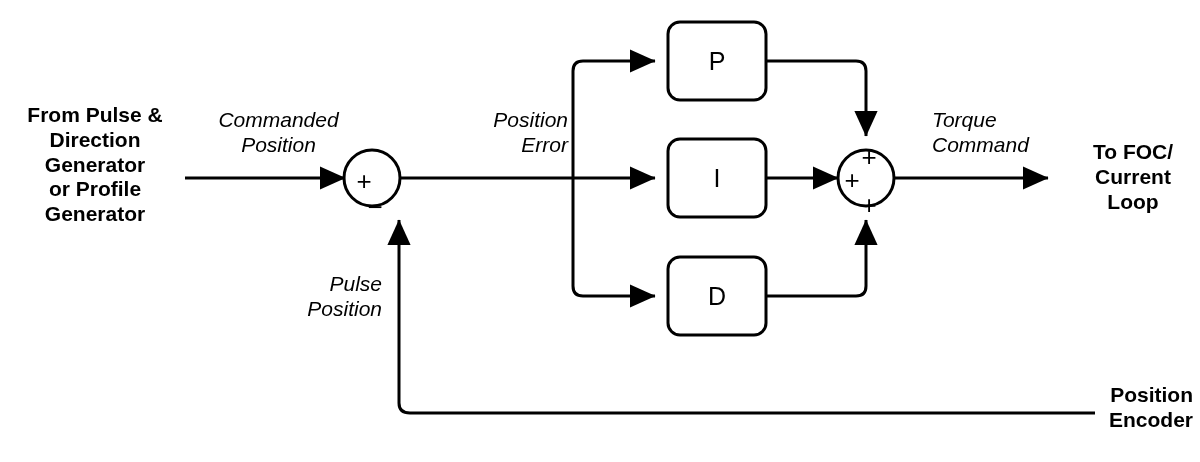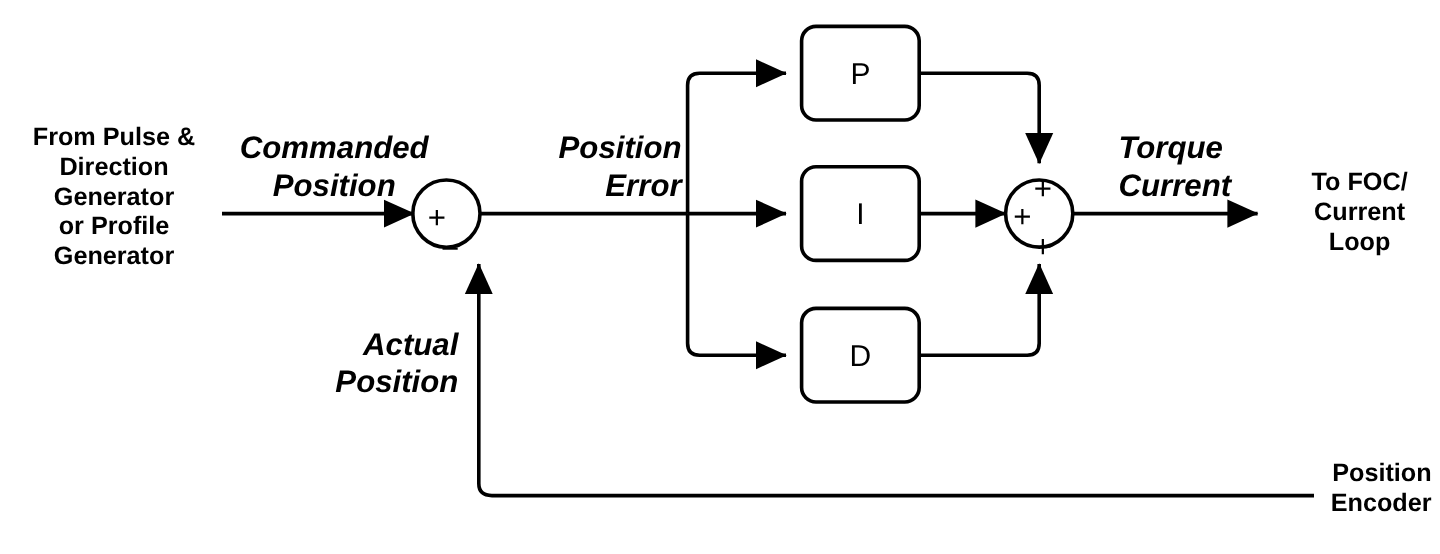--- a/index.html
+++ b/index.html
@@ -27,22 +27,21 @@
     color: #000000;
     line-height: 1.18;
     white-space: pre-line;
   }
   .lbl-bold {
     font-weight: bold;
     font-size: 21px;
   }
   .lbl-italic {
     font-style: italic;
-    font-size: 26px;
-    font-weight: bold;
+    font-size: 21px;
   }
   .ta-right { text-align: right; }
   .ta-left  { text-align: left; }
   .ta-center{ text-align: center; }
 
   .blk-letter {
     font-size: 25px;
     fill: #000000;
     font-family: "Liberation Sans", sans-serif;
   }
@@ -111,25 +110,25 @@
 Generator
 or Profile
 Generator</div>
 
   <div class="lbl lbl-italic ta-center" style="left:196px; top:108px; width:165px;">Commanded
 Position</div>
 
   <div class="lbl lbl-italic ta-right" style="left:420px; top:108px; width:148px;">Position
 Error</div>
 
-  <div class="lbl lbl-italic ta-right" style="left:230px; top:272px; width:152px;">Actual
+  <div class="lbl lbl-italic ta-right" style="left:230px; top:272px; width:152px;">Pulse
 Position</div>
 
   <div class="lbl lbl-italic ta-left" style="left:932px; top:108px; width:160px;">Torque
-Current</div>
+Command</div>
 
   <div class="lbl lbl-bold ta-right" style="left:1073px; top:140px; width:120px;text-align:center;">To FOC/
 Current
 Loop</div>
 
   <div class="lbl lbl-bold ta-right" style="left:1073px; top:383px; width:120px;">Position
 Encoder</div>
 
 </div>
 

